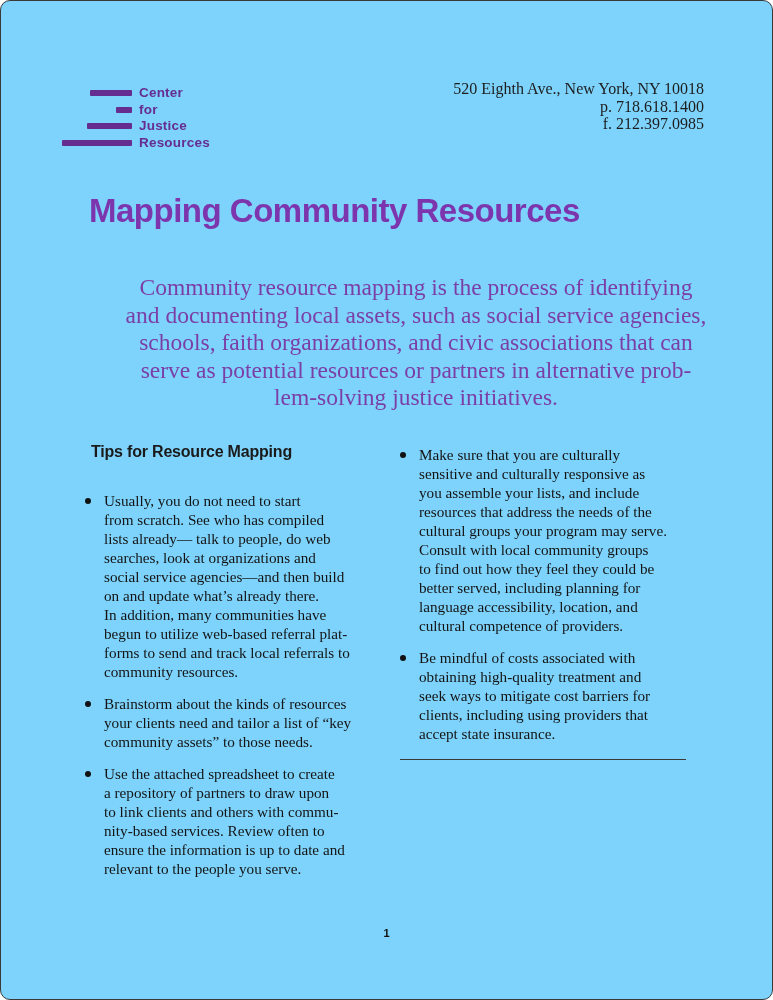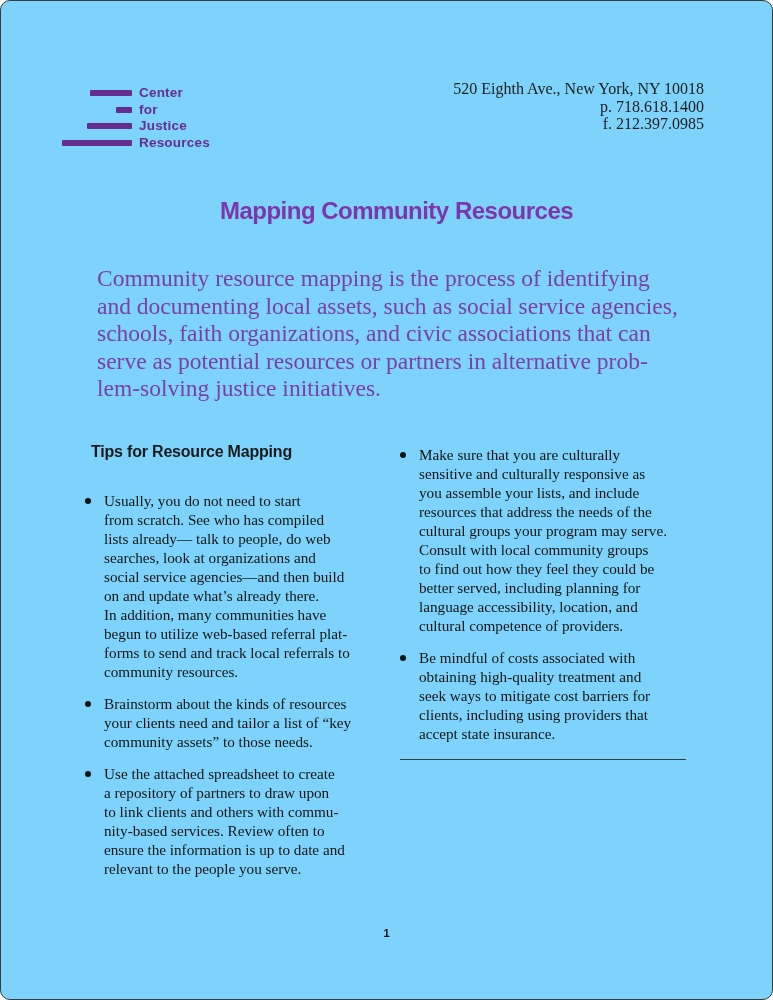--- a/index.html
+++ b/index.html
@@ -37,32 +37,33 @@
   
   .contact{
     position:absolute;right:68px;top:79px;
     text-align:right;font-size:16px;line-height:17.5px;color:#1d1d1d;
   }
   .contact .website{font-weight:bold;}
 
   
   .doc-title{
     position:absolute;left:88px;right:68px;top:188px;margin:0;
-    text-align:center;
+    text-align:left;
     font-family:"Liberation Sans",sans-serif;
-    font-weight:bold;font-size:24px;line-height:44px;letter-spacing:-.5px;
+    font-weight:bold;font-size:33px;line-height:44px;letter-spacing:-.5px;
     color:var(--title-purple);
   }
 
   
   .intro{
-    position:absolute;left:88px;top:256px;width:620px;margin:8px;
+    position:absolute;left:88px;top:256px;width:620px;margin:17px;
     font-size:23.5px;line-height:27.5px;
     color:var(--intro-purple);
     white-space:pre-line;
+    text-align:center;
   }
 
   
   .col{position:absolute;font-size:15.2px;line-height:19px;}
   .col-left{left:84px;top:438px;width:302px;}
   .col-right{left:399px;top:444px;width:304px;}
   .col-heading{
     margin:0 0 26px 6px;
     font-family:"Liberation Sans",sans-serif;
     font-weight:bold;font-size:16px;line-height:26px;letter-spacing:-.2px;

